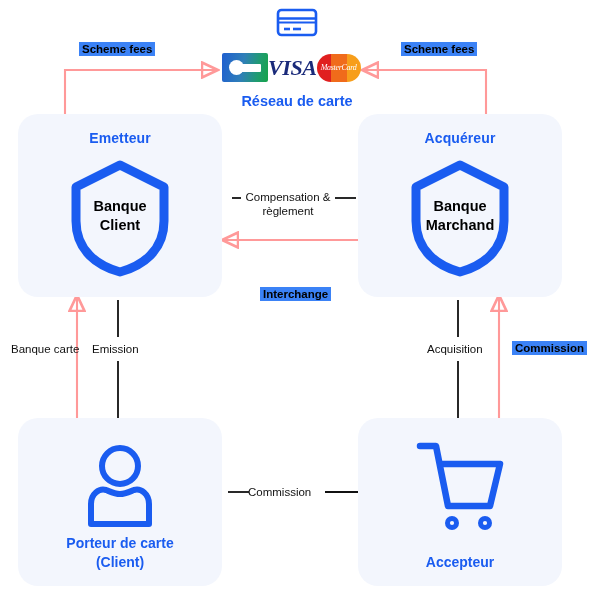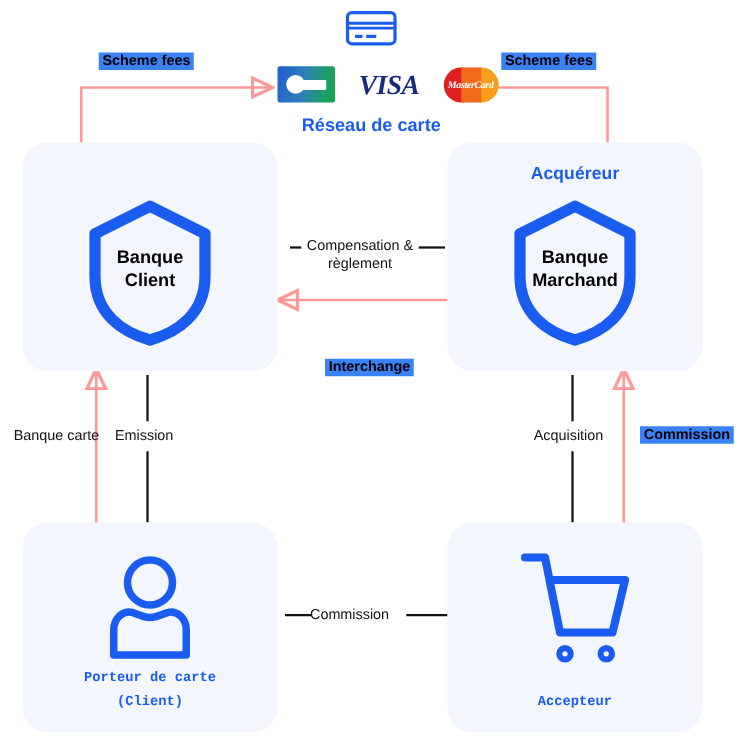--- a/index.html
+++ b/index.html
@@ -46,23 +46,22 @@
     line-height: 18px;
   }
   .box-bottom-title {
     position: absolute;
     left: 0;
     right: 0;
     bottom: 14px;
     text-align: center;
     color: #1a5cf0;
     font-weight: bold;
-    font-size: 11px;
+    font-size: 14px;
     line-height: 19px;
-    font-family: Liberation Mono, monospace;
   }
   .shield-wrap {
     position: absolute;
     left: 50%;
     transform: translateX(-50%);
   }
   .shield-text {
     position: absolute;
     left: 0;
     right: 0;
@@ -105,21 +104,21 @@
     right: 0;
     text-align: center;
     color: #1a5cf0;
     font-weight: bold;
     font-size: 14.5px;
   }
   .brandrow {
     position: absolute;
     display: flex;
     align-items: center;
-    gap: 19px;
+    gap: 0;
   }
   .cb-logo {
     width: 46px;
     height: 29px;
     border-radius: 2px;
     background: linear-gradient(100deg, #1f5fd0 0%, #2f7fb8 45%, #1f9c6e 78%, #16a34a 100%);
     position: relative;
   }
   .cb-logo::before {
     content: "";
@@ -173,21 +172,21 @@
   }
   .mc-logo .mctext {
     position: absolute;
     left: 0;
     right: 0;
     top: 9px;
     text-align: center;
     color: #ffffff;
     font-family: "Liberation Serif", serif;
     font-style: italic;
-    font-weight: bold;
+    font-weight: normal;
     font-size: 8px;
     letter-spacing: -.3px;
     z-index: 3;
   }
 </style>
 </head>
 <body>
 
 <div id="stage">
 
@@ -251,20 +250,21 @@
   <div class="network-caption" style="top:93px;">Réseau de carte</div>
 
   <div class="wire-label" style="left:79px; top:42px;">
     <span class="hl">Scheme fees</span>
   </div>
   <div class="wire-label" style="left:401px; top:42px;">
     <span class="hl">Scheme fees</span>
   </div>
 
   <div class="node-box" style="left:18px; top:114px; width:204px; height:183px;">
+    <div class="box-title" style="top:15px;">Emetteur</div>
     <div class="shield-wrap" style="top:45px; width:104px; height:118px;">
       <svg width="104" height="118" viewBox="0 0 104 118">
         <path d="M52,6 L96,28 L96,62 C96,92 74,107 52,113 C30,107 8,92 8,62 L8,28 Z" fill="none" stroke="#1a5cf0" stroke-width="9" stroke-linejoin="round"></path>
       </svg>
       <div class="shield-text">
         <div>Banque</div>
         <div>Client</div>
       </div>
     </div>
   </div>

